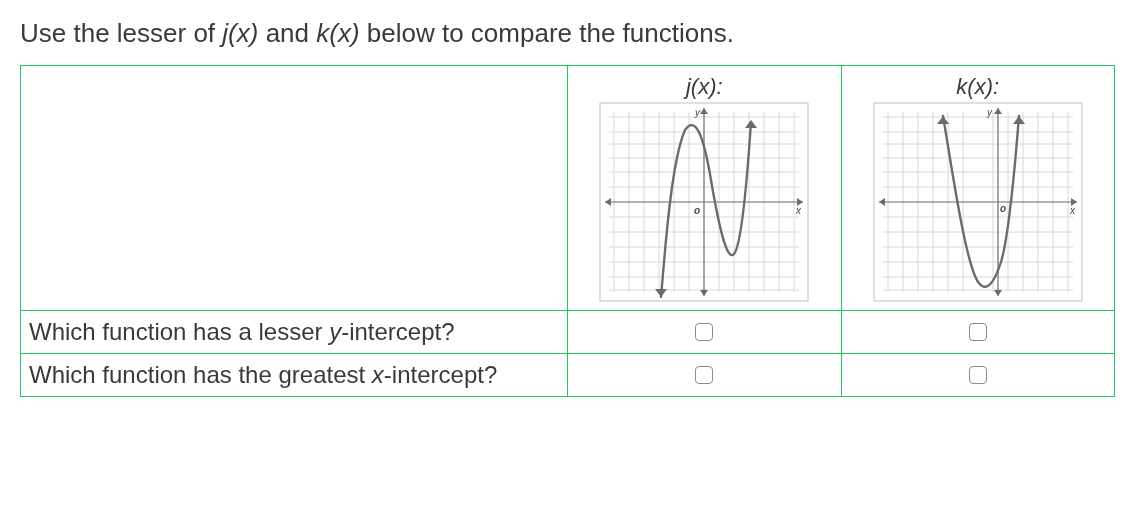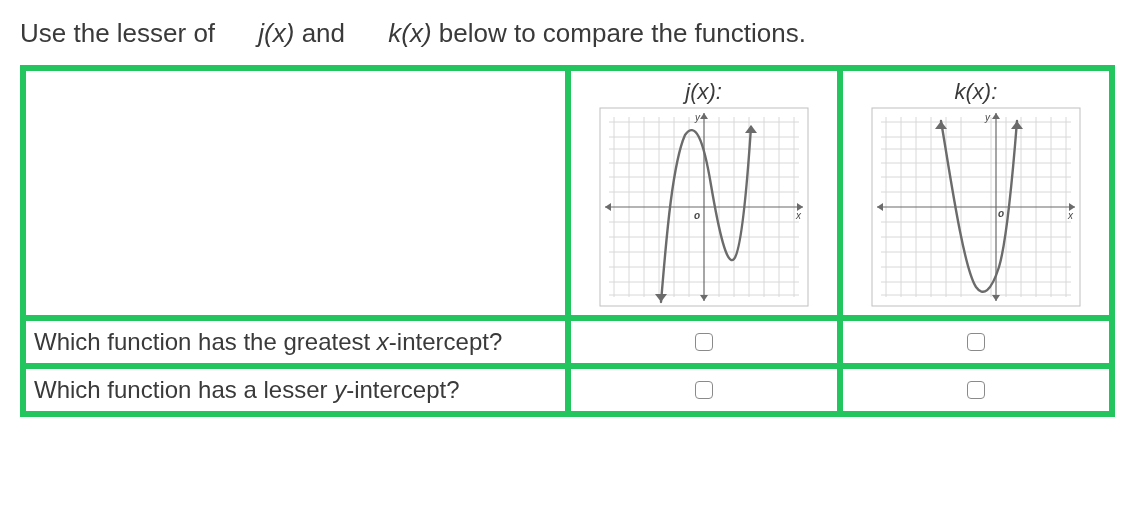--- a/index.html
+++ b/index.html
@@ -7,28 +7,28 @@
     padding: 16px 20px;
     font-family: Arial, Helvetica, sans-serif;
     color: #3a3a3a;
     background: #fff;
   }
   .prompt {
     font-size: 26px;
     line-height: 1.35;
     margin-bottom: 14px;
   }
-  .prompt .fn { font-style: italic; margin-left: 36px; }
+  .prompt .fn { font-style: italic; }
   table.grid {
     border-collapse: collapse;
     width: 100%;
     table-layout: fixed;
   }
   table.grid th, table.grid td {
-    border: 6px solid #22c55e;
+    border: 1px solid #22c55e;
     vertical-align: middle;
     text-align: center;
   }
   table.grid .rowhead {
     text-align: left;
     padding: 4px 8px;
     font-size: 24px;
     font-weight: normal;
     white-space: nowrap;
   }
@@ -171,32 +171,32 @@
                  C 78 60, 92 160, 105 180
                  C 112 190, 120 185, 128 160
                  C 134 140, 140 90, 146 14"></path>
         <polygon points="70,14 64,22 76,22" fill="#6b6b6b"></polygon>
         <polygon points="146,14 140,22 152,22" fill="#6b6b6b"></polygon>
       </svg>
     </td>
   </tr>
   <tr>
     <td class="rowhead">
-      <span>Which function has the greatest  </span><span class="it">x</span><span>-intercept?</span>
+      <span>Which function has a lesser  </span><span class="it">y</span><span>-intercept?</span>
     </td>
     <td class="checkcell">
       <span class="checkbox" role="checkbox" aria-checked="false"></span>
     </td>
     <td class="checkcell">
       <span class="checkbox" role="checkbox" aria-checked="false"></span>
     </td>
   </tr>
   <tr>
     <td class="rowhead">
-      <span>Which function has a lesser  </span><span class="it">y</span><span>-intercept?</span>
+      <span>Which function has the greatest  </span><span class="it">x</span><span>-intercept?</span>
     </td>
     <td class="checkcell">
       <span class="checkbox" role="checkbox" aria-checked="false"></span>
     </td>
     <td class="checkcell">
       <span class="checkbox" role="checkbox" aria-checked="false"></span>
     </td>
   </tr>
 </tbody>
   </table>

